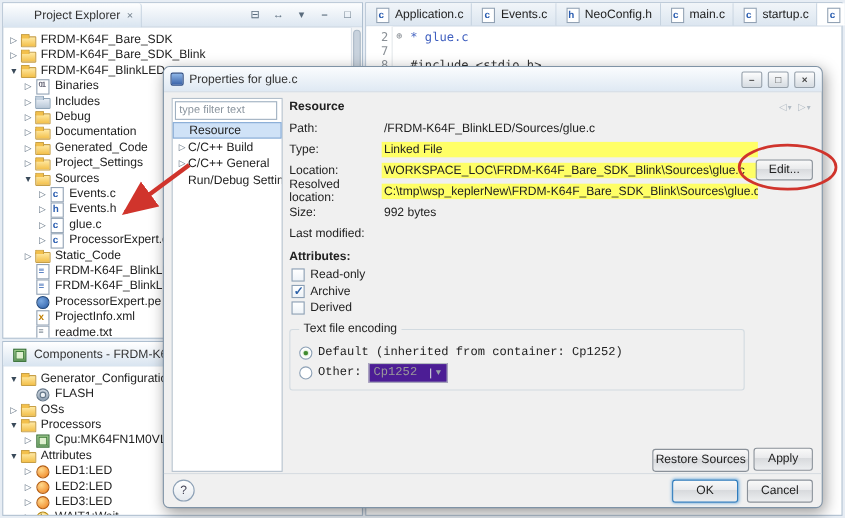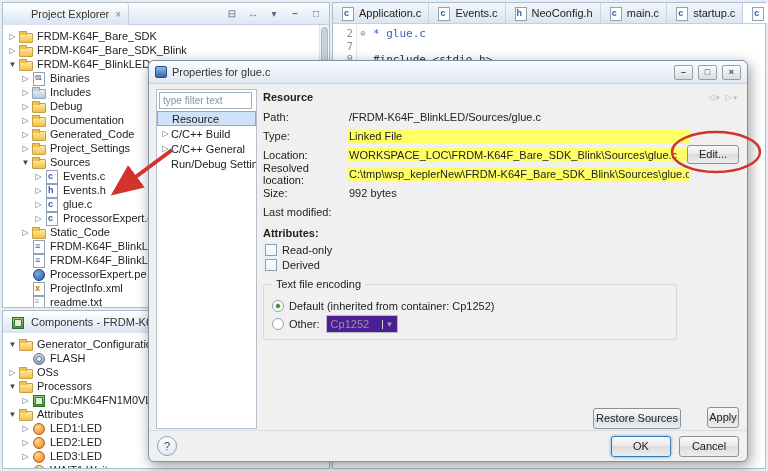--- a/index.html
+++ b/index.html
@@ -104,29 +104,29 @@
   .btn { display:inline-block; border:1px solid #8a9199; border-radius:3px; background:linear-gradient(#f9f9f9,#e9eaec 45%,#d8dadd 46%,#eceef0); font-size:11px; color:#222; text-align:center; line-height:17px;margin-left:18px; }
   .btn.default { border-color:#2f7cbd; box-shadow:0 0 3px rgba(70,150,215,.9); }
 
   .attr-label { margin-top:6px; height:15px;font-weight:bold; }
   .cbrow { display:flex; align-items:center; height:15px; padding-left:2px; }
   .cb { width:12px; height:12px; border:1px solid #8ca0b5; background:linear-gradient(#fff,#eef3f8); margin-right:5px; position:relative; }
   .cb.checked::after { content:"✓"; position:absolute; left:1px; top:-2px; font-size:11px; font-weight:bold; color:#2d61a8; }
 
   .group { position:relative; margin-top:12px; border:1px solid #d2dae0; border-radius:3px; height:56px; padding:12px 8px 0 8px; width:calc(100% - 60px); }
   .group-title { position:absolute; top:-7px; left:8px; background:#f0f0f0; padding:0 4px; }
-  .radrow { display:flex; align-items:center; height:18px; }
+  .radrow { display:flex; align-items:center; height:18px;font-family:Liberation Mono, monospace; }
   .rad { width:12px; height:12px; border:1px solid #8ca0b5; border-radius:50%; background:#fff; margin-right:5px; position:relative; }
   .rad.sel::after { content:""; position:absolute; left:3px; top:3px; width:4px; height:4px; border-radius:50%; background:#3f8a2e; box-shadow:0 0 2px #63a94e; }
   .combo { display:inline-flex; align-items:center; width:72px; height:18px; margin-left:6px; border:1px solid #b6bcc1; background:#4c1d95; color:#9a9a9a; padding-left:4px; }
   .combo-arrow { margin-left:auto; width:15px; text-align:center; color:#9aa2aa; font-size:8px; border-left:1px solid #d4d8db; }
   .combo-arrow::before { content:"▼"; }
 
   .restore-btn { position:absolute; right:66px; top:347px; width:88px; height:21px; line-height:19px; }
-  .apply-btn   { position:absolute; right:8px;  top:346px; width:32px; height:21px; line-height:19px; }
+  .apply-btn   { position:absolute; right:8px;  top:346px; width:54px; height:21px; line-height:19px; }
 
   .dlg-bottom { position:absolute; left:0; right:0; bottom:0; height:31px; border-top:1px solid #d8dde2; display:flex; align-items:center; padding:0 8px; }
   .help-btn { width:20px; height:20px; border:1px solid #8ca0b5; border-radius:50%; background:linear-gradient(#fff,#e4e9ee); text-align:center; line-height:18px; color:#445; }
   .dlg-bottom .spacer { flex:1; }
   .ok-btn, .cancel-btn { width:60px; height:21px; line-height:19px; margin-left:8px; }
 
   
   .annotations { position:absolute; left:0; top:0; width:768px; height:471px; z-index:20; pointer-events:none; }
 </style>
 </head>
@@ -423,20 +423,24 @@
           </div>
         <div class="frow">
             <span class="flabel">Last modified:</span>
           </div>
       </div>
 
       <div class="attr-label">Attributes:</div>
       <div class="cbrow">
           <span class="cb"></span>
           <span>Read-only</span>
+        </div>
+      <div class="cbrow">
+          <span class="cb checked"></span>
+          <span>Archive</span>
         </div>
       <div class="cbrow">
           <span class="cb"></span>
           <span>Derived</span>
         </div>
 
       <div class="group">
         <span class="group-title">Text file encoding</span>
         <div class="radrow">
           <span class="rad sel"></span>

